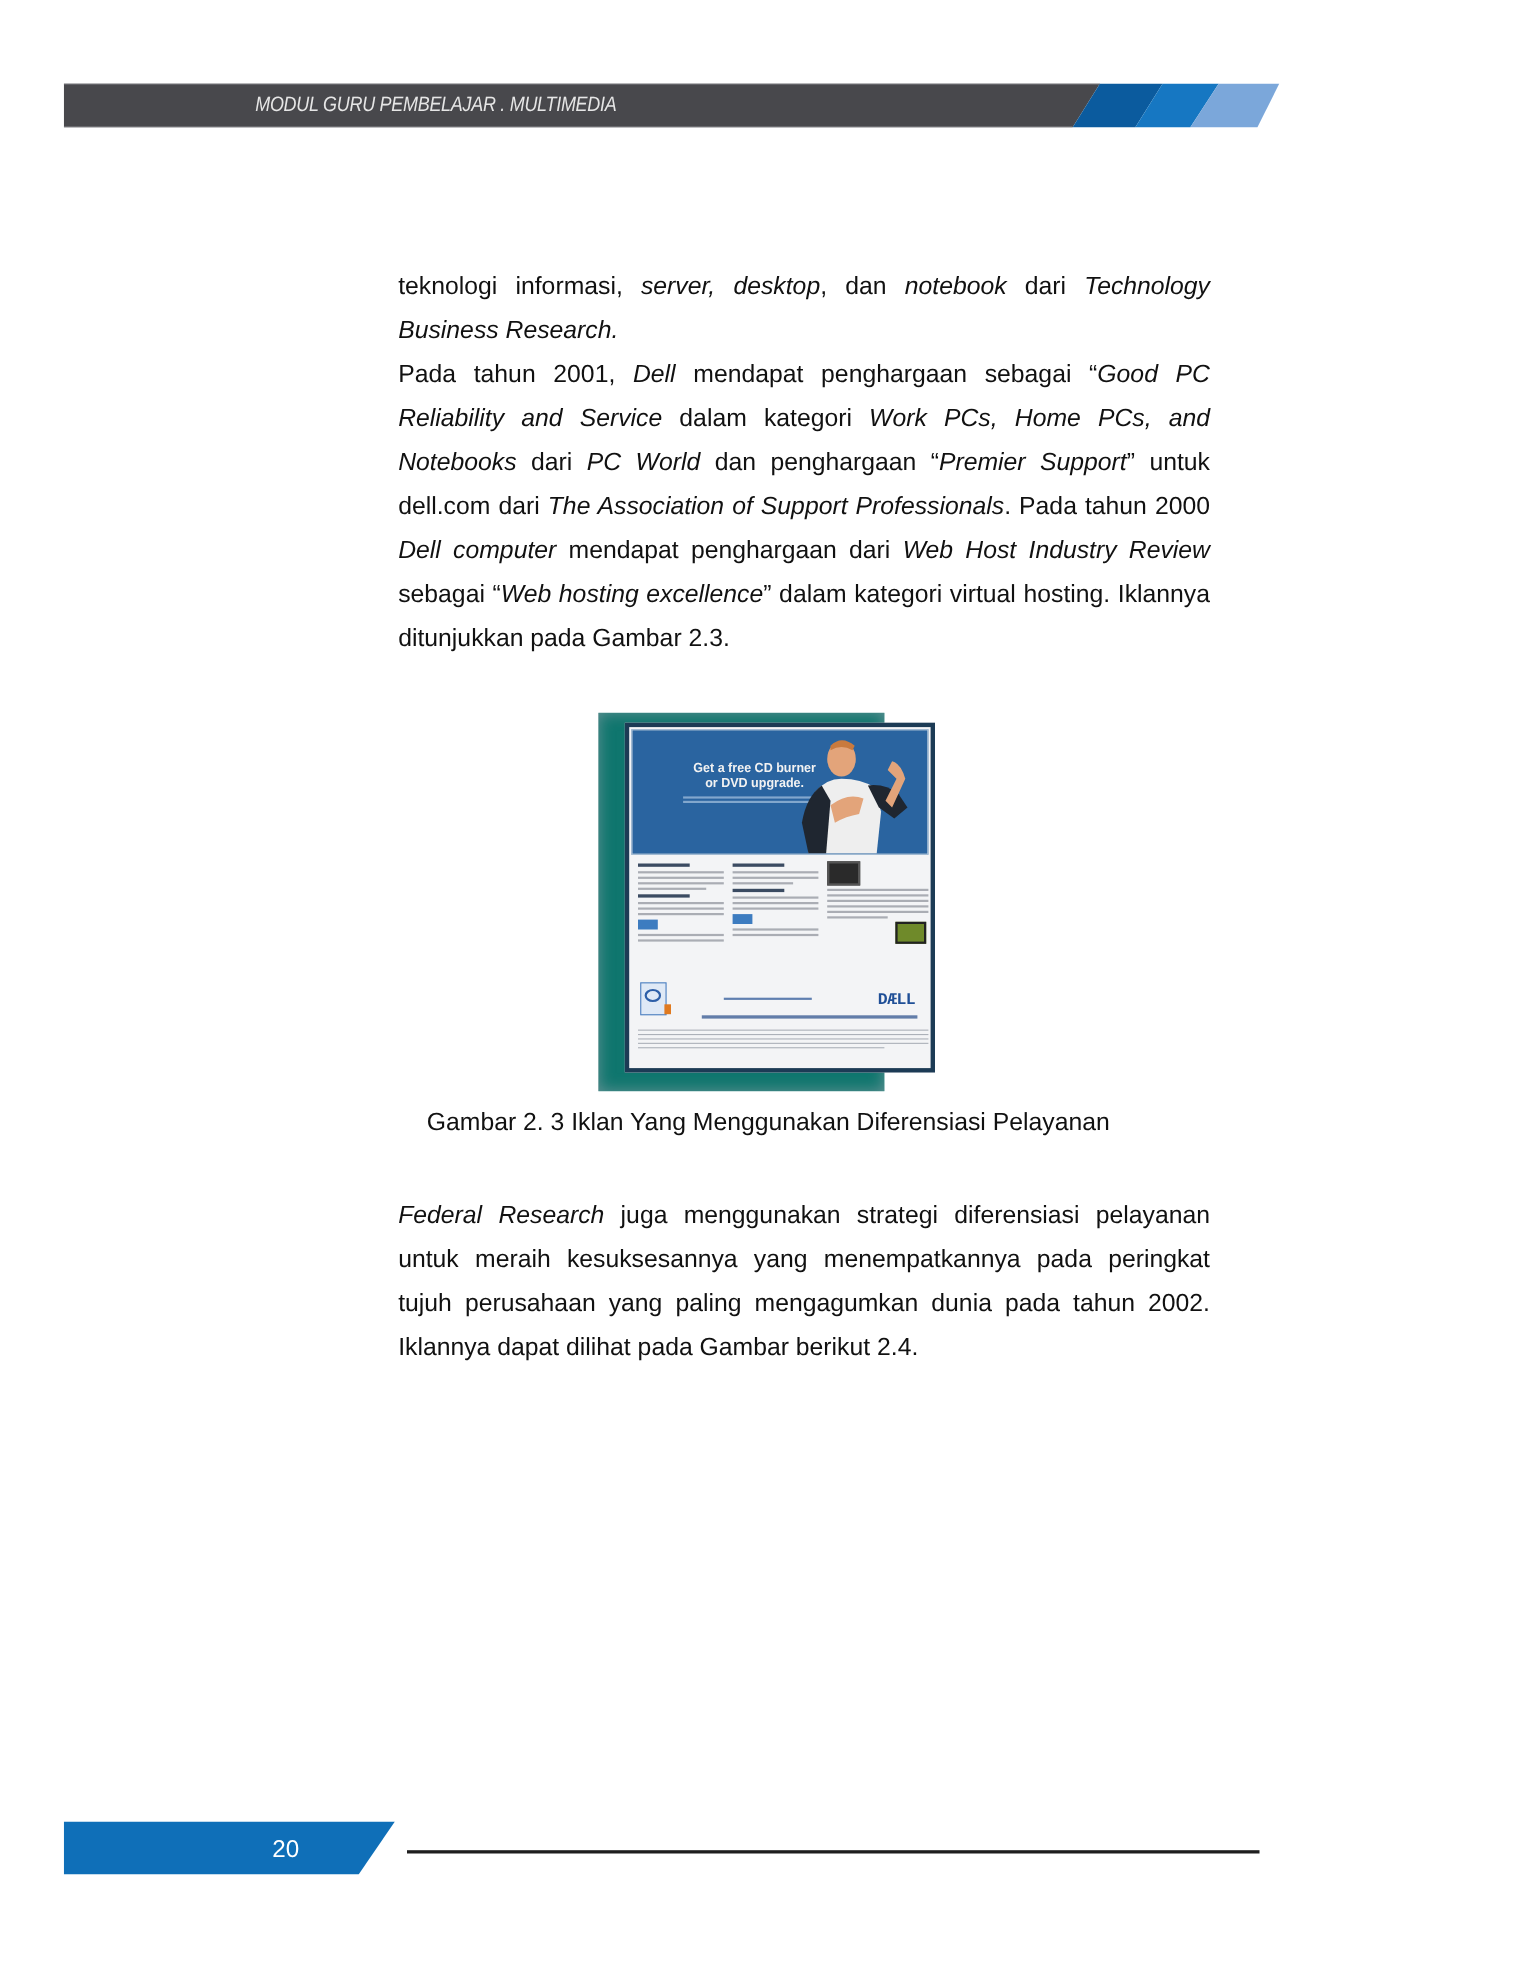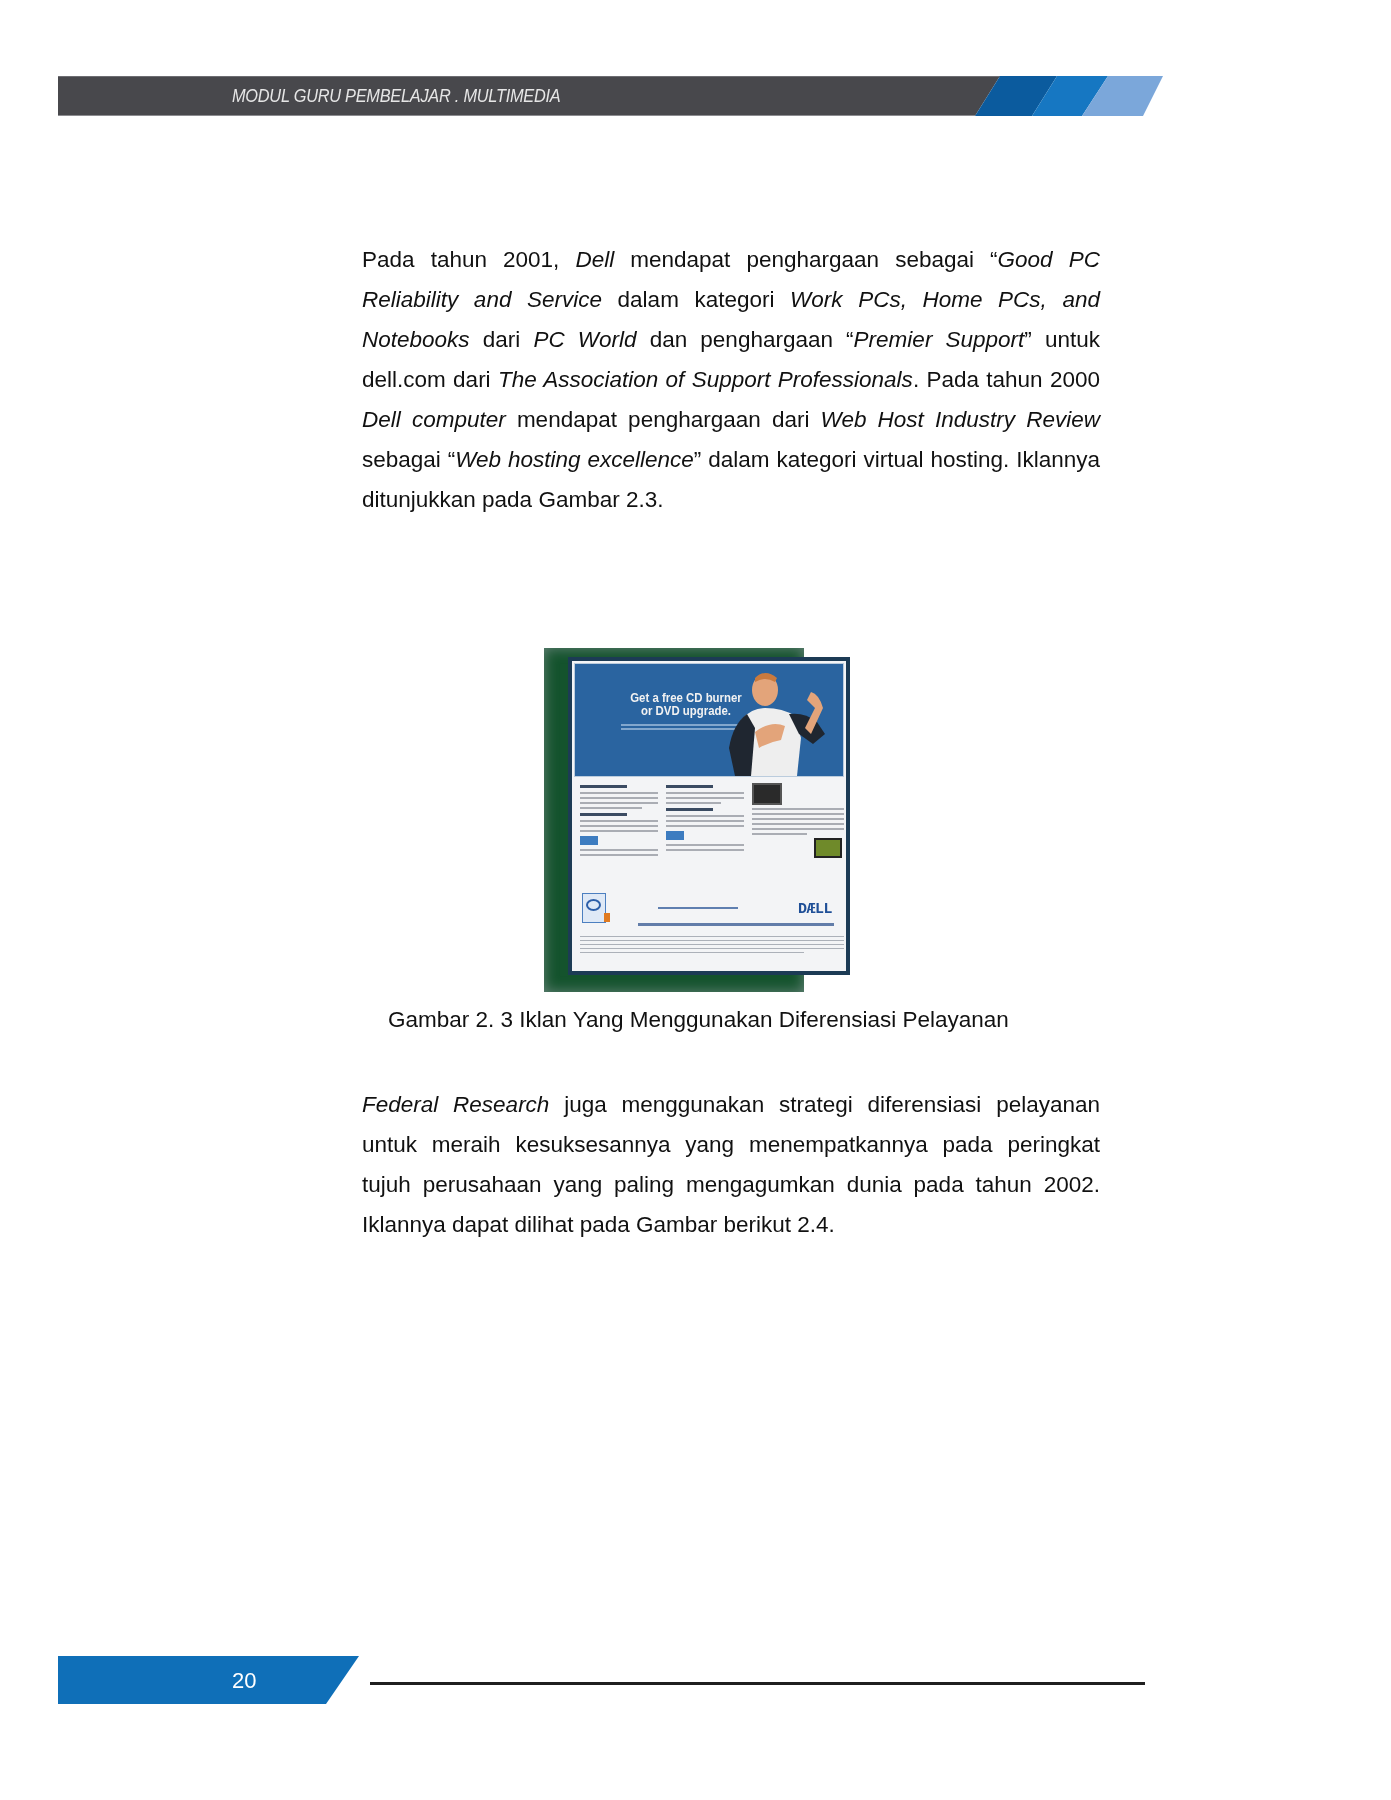--- a/index.html
+++ b/index.html
@@ -16,21 +16,21 @@
   
   .para { position:absolute; left:362px; width:738px; font-size:22.5px; line-height:40px;
           text-align:justify; color:#111; }
   .para p { margin:0; }
   .para em { font-style:italic; }
   #p1 { top:240px; }
   #p2 { top:1085px; }
 
   
   .figure { position:absolute; left:544px; top:648px; width:260px; height:344px;
-            background:#14532d; box-shadow: inset 0 0 14px rgba(160,165,175,0.6); }
+            background:#0f766e; box-shadow: inset 0 0 14px rgba(160,165,175,0.6); }
   .ad { position:absolute; left:24px; top:9px; width:282px; height:318px;
         border:4px solid #1c3b55; background:#f3f4f6; box-sizing:border-box; overflow:hidden; }
   .ad-hero { position:absolute; left:2px; top:2px; right:2px; height:112px; background:#2a64a0;
              border:1px solid #bcd; }
   .ad-headline { position:absolute; left:46px; top:28px; width:130px; color:#f2f2f2;
                  font-weight:bold; font-size:12px; line-height:13px; text-align:center;
                  transform:scaleX(0.95); }
   .ad-sub { position:absolute; left:40px; top:58px; width:140px; height:10px; }
   .ad-sub i { display:block; height:2px; margin:2px 6px; background:#a8c3e0; opacity:0.7; }
   .ad-man { position:absolute; right:8px; top:4px; width:110px; height:108px; }
@@ -51,39 +51,42 @@
   .ad-fine { position:absolute; left:8px; top:272px; width:264px; }
   .ad-fine i { display:block; height:1.5px; background:#9aa0aa; margin:2.5px 0; opacity:0.8; }
 
   .caption { position:absolute; left:388px; top:1005px; font-size:22.5px; line-height:30px;
              white-space:nowrap; color:#111; }
 
   
   .ftr { position:absolute; left:58px; top:1656px; width:320px; height:48px; }
   .ftr svg { position:absolute; left:0; top:0; }
   .pagenum { position:absolute; left:174px; top:0; width:40px; height:48px; line-height:50px;
-             text-align:left; font-size:22px; color:#ffffff; }
+             text-align:right; font-size:22px; color:#ffffff; }
   .ftr-rule { position:absolute; left:370px; top:1682px; width:775px; height:3px; background:#1f1f1f; }
 </style>
 </head>
 <body>
 
 <div class="hdr">
   <svg width="1110" height="40" viewBox="0 0 1110 40">
     <polygon points="0,0 942,0 917,40 0,40" fill="#48484c"></polygon>
     <line x1="0" y1="0.5" x2="942" y2="0.5" stroke="#6d6d72" stroke-width="1"></line>
     <line x1="0" y1="39.5" x2="917" y2="39.5" stroke="#8c8c90" stroke-width="1"></line>
     <polygon points="942,0 999,0 974,40 917,40" fill="#0b5b9e"></polygon>
     <polygon points="999,0 1050,0 1024,40 974,40" fill="#1677c2"></polygon>
     <polygon points="1050,0 1105,0 1085,40 1024,40" fill="#7ba7da"></polygon>
   </svg>
   <div class="hdr-title">MODUL GURU PEMBELAJAR . MULTIMEDIA</div>
 </div>
 
 <div class="para" id="p1">
+  <p>
+    <span>teknologi informasi, </span><em>server, desktop</em><span>, dan </span><em>notebook</em><span> dari </span><em>Technology Business Research.</em>
+  </p>
   <p>
     <span>Pada tahun 2001, </span><em>Dell</em><span> mendapat penghargaan sebagai “</span><em>Good PC Reliability and Service</em><span> dalam kategori </span><em>Work PCs, Home PCs, and Notebooks</em><span> dari </span><em>PC World</em><span> dan penghargaan “</span><em>Premier Support</em><span>” untuk dell.com dari </span><em>The Association of Support Professionals</em><span>. Pada tahun 2000 </span><em>Dell computer</em><span> mendapat penghargaan dari </span><em>Web Host Industry Review</em><span> sebagai “</span><em>Web hosting excellence</em><span>” dalam kategori virtual hosting. Iklannya ditunjukkan pada Gambar 2.3.</span>
   </p>
 </div>
 
 <div class="figure">
   <div class="ad">
     <div class="ad-hero">
       <div class="ad-headline">
         <div>Get a free CD burner</div>

